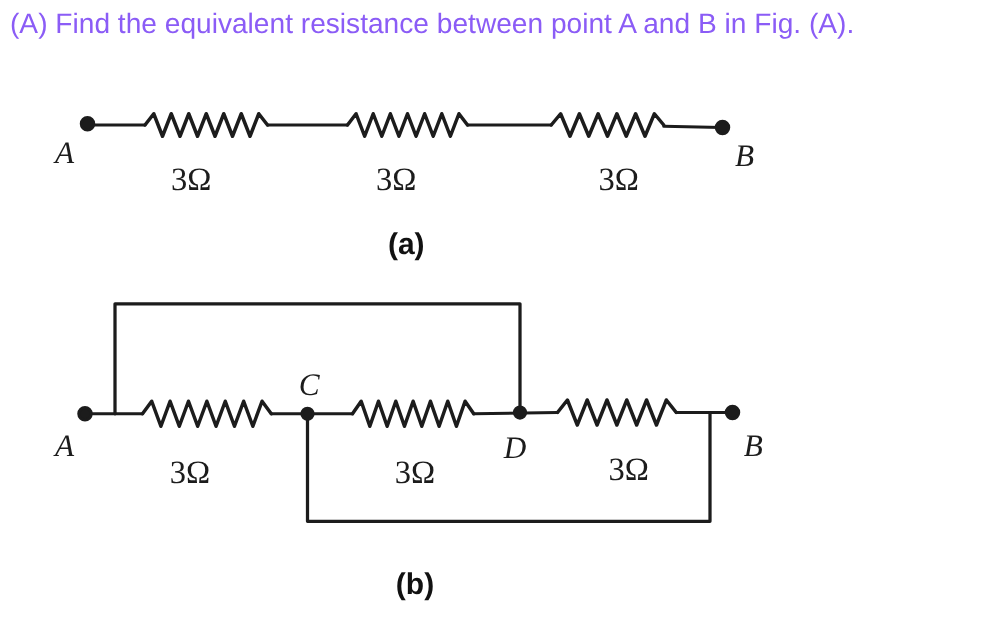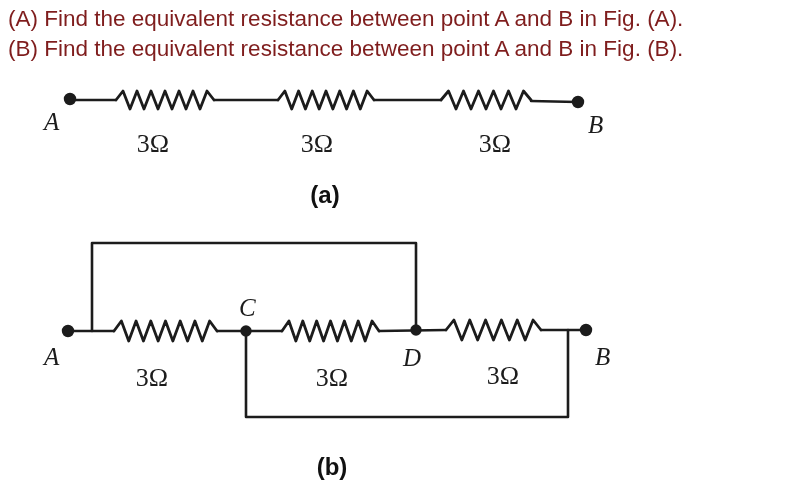--- a/index.html
+++ b/index.html
@@ -12,21 +12,21 @@
     position: relative;
     background: #ffffff;
     font-family: "Liberation Sans", sans-serif;
     overflow: hidden;
   }
   .problem-text {
     position: absolute;
     left: 8px;
     top: 4px;
     width: 784px;
-    color: #7f1d1d;
+    color: #8b5cf6;
     font-size: 22.5px;
     line-height: 30px;
     letter-spacing: 0px;
   }
   .problem-line {
     white-space: nowrap;
   }
   svg.circuit-canvas {
     position: absolute;
     left: 0;
@@ -50,21 +50,20 @@
     font-weight: bold;
     font-size: 24px;
     fill: #111111;
   }
 </style>
 </head>
 <body>
 
 <div class="problem-text">
   <div class="problem-line">(A) Find the equivalent resistance between point A and B in Fig. (A).</div>
-  <div class="problem-line">(B) Find the equivalent resistance between point A and B in Fig. (B).</div>
 </div>
 
 <svg class="circuit-canvas" viewBox="0 0 800 503">
 
   <g stroke="#1c1c1c" stroke-width="2.4" fill="none" stroke-linecap="round" stroke-linejoin="round">
 
     <line x1="70" y1="100" x2="116" y2="100"></line>
     <line x1="214" y1="100" x2="278" y2="100"></line>
     <line x1="374" y1="100" x2="441" y2="100"></line>
     <line x1="531" y1="101" x2="577" y2="102"></line>

